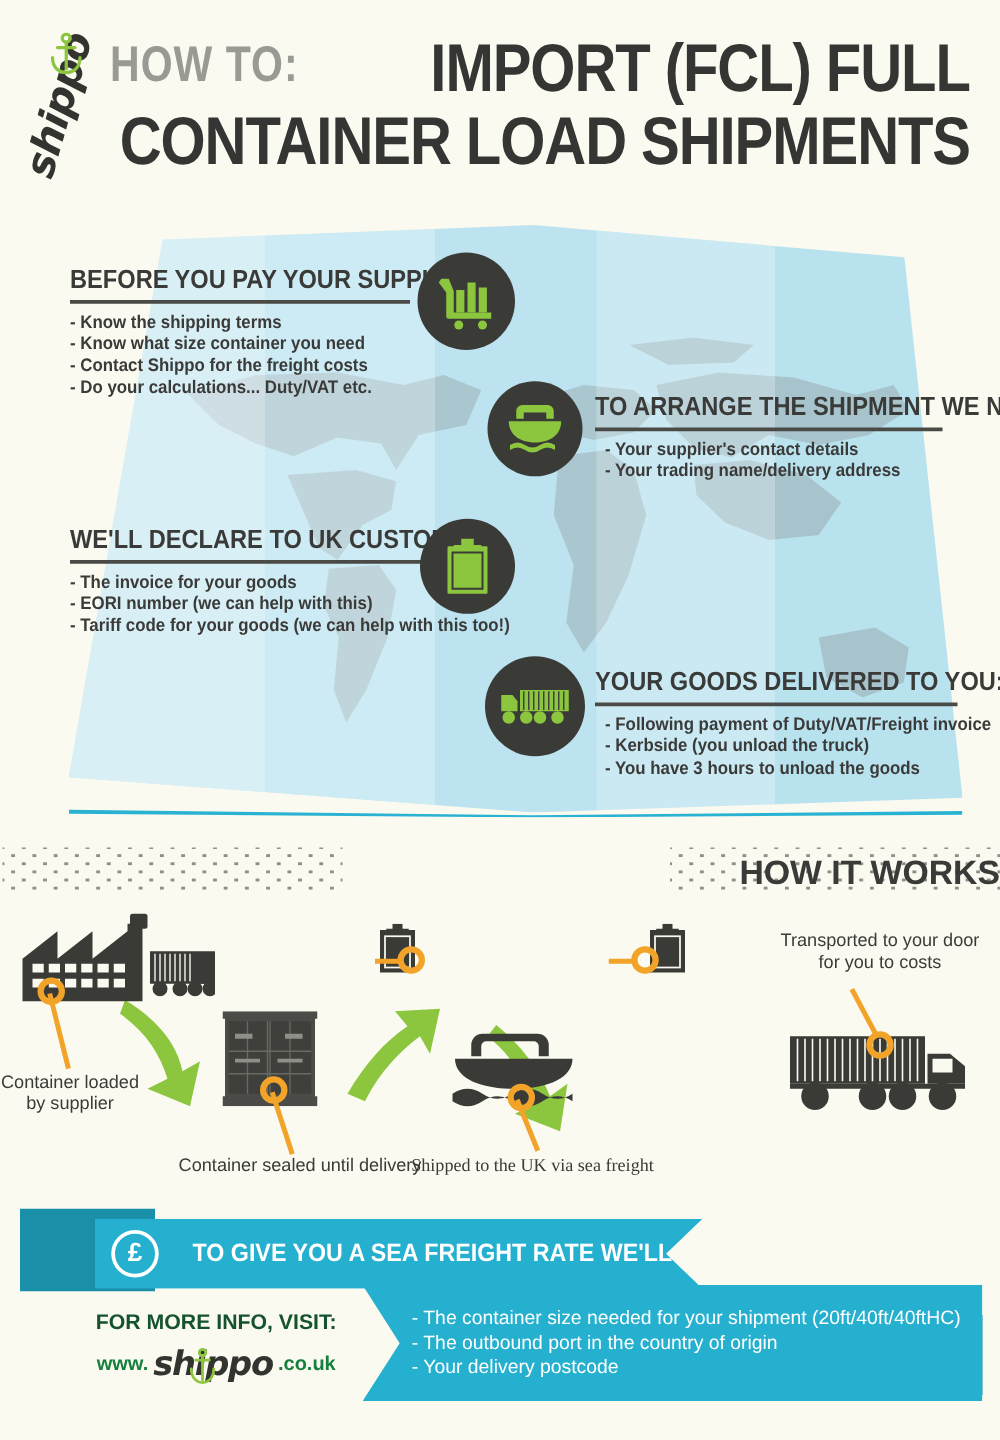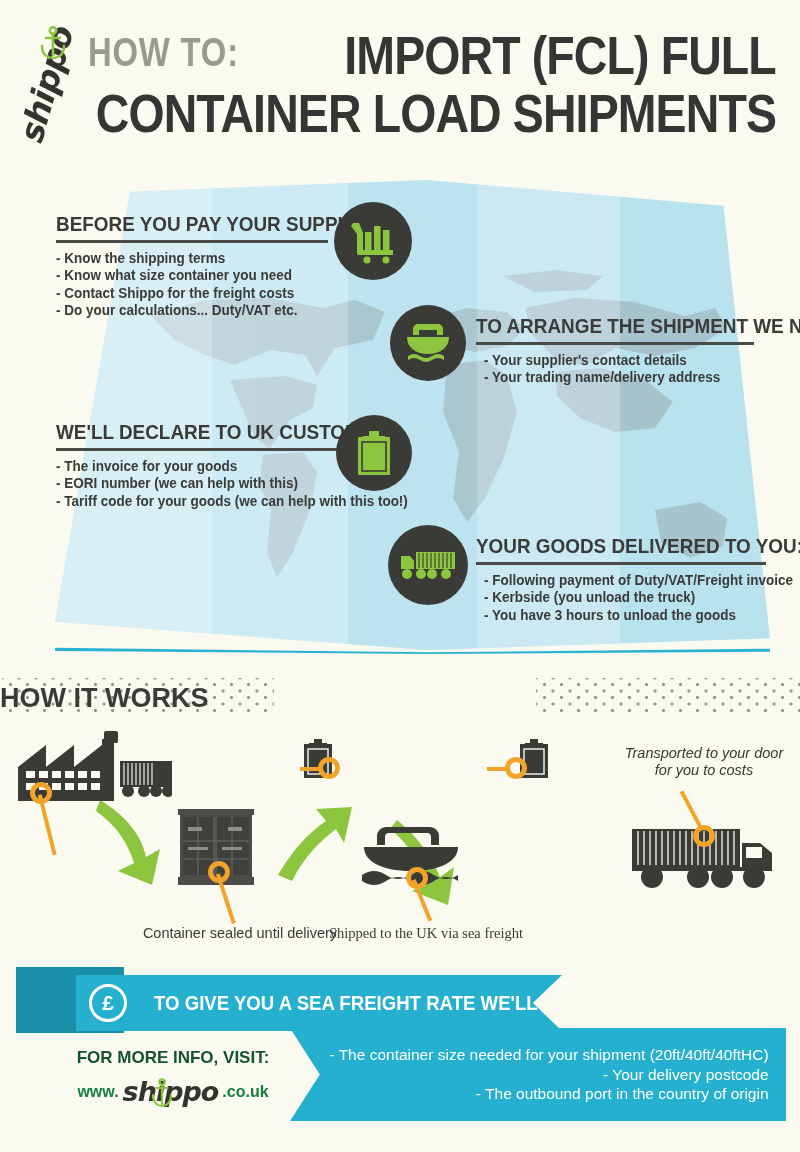--- a/index.html
+++ b/index.html
@@ -90,21 +90,21 @@
   }
   .sec-list div { }
 
   .badge {
     position: absolute; border-radius: 50%;
     background: #3a3a37; display: flex; align-items: center; justify-content: center;
   }
 
   
   .hiw-title {
-    position: absolute; left: 0; right: 0; top: 683px; text-align: left;
+    position: absolute; left: 0; right: 0; top: 683px; text-align: right;
     font-family: "Liberation Sans Narrow","Liberation Sans", sans-serif;
     font-weight: bold; font-size: 27px; color: #3a3a38; letter-spacing: 0px;
   }
   .dots { position: absolute; top: 678px; height: 36px; }
   .dots-l { left: 2px; width: 272px; }
   .dots-r { left: 536px; width: 272px; }
   .dots-inner {
     width: 100%; height: 100%;
     background-image:
       radial-gradient(#8e8e88 1.6px, transparent 1.7px),
@@ -158,21 +158,21 @@
   }
   .rib2 {
     position: absolute; left: 290px; top: 1028px; width: 496px; height: 93px;
     background: #25b0cf;
     clip-path: polygon(0 0, 100% 0, 100% 100%, 0 100%, 6% 50%);
     display: flex; align-items: center; justify-content: center;
   }
   .rib2-txt {
     font-family: "Liberation Sans Narrow","Liberation Sans", sans-serif;
     font-weight: normal; font-size: 15.5px; color: #ffffff;
-    line-height: 19.5px; text-align: right; white-space: nowrap;
+    line-height: 19.5px; text-align: left; white-space: nowrap;
     margin-left: 22px;
   }
   .moreinfo {
     position: absolute; left: 58px; top: 1048px; width: 230px; text-align: center;
     font-family: "Liberation Sans Narrow","Liberation Sans", sans-serif;
     font-weight: bold; font-size: 17px; color: #14532d;
   }
   .footlogo {
     position: absolute; left: 58px; top: 1076px; width: 230px;
     display: flex; align-items: center; justify-content: center;
@@ -363,20 +363,24 @@
           <rect x="53" y="56" width="9" height="7"></rect>
         <rect x="66" y="56" width="9" height="7"></rect>
           <rect x="79" y="56" width="9" height="7"></rect>
       </g>
       <g stroke="#fbfaf0" stroke-width="1.1">
         <path d="M112 36 v22 M116 36 v22 M120 36 v22 M124 36 v22 M128 36 v22 M132 36 v22 M136 36 v22 M140 36 v22"></path>
       </g>
     </svg>
     <div class="omark" style="left:30px; top:57px;"></div>
     <div class="oline" style="left:40px; top:68px; width:62px; transform: rotate(76deg);"></div>
+    <div class="flabel" style="left:0px; top:133px; width:112px;">
+      <div>Container loaded</div>
+      <div>by supplier</div>
+    </div>
 
     <svg class="ficon" style="left:178px; top:84px;" width="76" height="76" viewBox="0 0 76 76">
       <rect x="2" y="4" width="72" height="66" fill="#4b4b47"></rect>
       <rect x="5" y="8" width="66" height="58" fill="#3f3f3c"></rect>
       <g stroke="#6a6a64" stroke-width="1.1">
         <path d="M20 8 v58 M36 8 v58 M38 8 v58 M54 8 v58"></path>
         <path d="M5 32 h66 M5 50 h66"></path>
       </g>
       <g fill="#8f8f88">
         <rect x="10" y="18" width="14" height="4"></rect>
@@ -438,38 +442,38 @@
         <circle cx="124" cy="54" r="11"></circle>
         <rect x="2" y="44" width="140" height="4"></rect>
       </g>
       <g stroke="#fbfaf0" stroke-width="1.3">
         <path d="M8 8 v34 M14 8 v34 M20 8 v34 M26 8 v34 M32 8 v34 M38 8 v34 M44 8 v34 M50 8 v34 M56 8 v34 M62 8 v34 M68 8 v34 M74 8 v34 M80 8 v34 M86 8 v34 M92 8 v34 M98 8 v34 M104 8 v34"></path>
       </g>
       <rect x="116" y="24" width="16" height="11" fill="#fbfaf0"></rect>
     </svg>
     <div class="omark" style="left:693px; top:100px;"></div>
     <div class="oline" style="left:700px; top:100px; width:40px; transform: rotate(-118deg);"></div>
-    <div class="flabel" style="left:608px; top:20px; width:192px;font-style:italic;">
+    <div class="flabel" style="left:608px; top:20px; width:192px;">
       <div>Transported to your door</div>
       <div>for you to costs</div>
     </div>
   </div>
 
   <div class="rib1-tab"></div>
   <div class="rib1">
     <span class="rib1-txt">TO GIVE YOU A SEA FREIGHT RATE WE'LL NEED:</span>
   </div>
   <div class="pound">£</div>
 
   <div class="rib2-tab-r"></div>
   <div class="rib2">
     <div class="rib2-txt">
       <div>- The container size needed for your shipment (20ft/40ft/40ftHC)</div>
+      <div>- The outbound port in the country of origin</div>
       <div>- Your delivery postcode</div>
-      <div>- The outbound port in the country of origin</div>
     </div>
   </div>
 
   <div class="moreinfo">FOR MORE INFO, VISIT:</div>
   <div class="footlogo">
     <span class="fl-www">www.</span>
     <span class="fl-brand">
       <span>shippo</span>
       <svg class="fl-anchor" viewBox="0 0 24 30">
         <g fill="none" stroke="#8cc63f" stroke-width="2.2" stroke-linecap="round">

